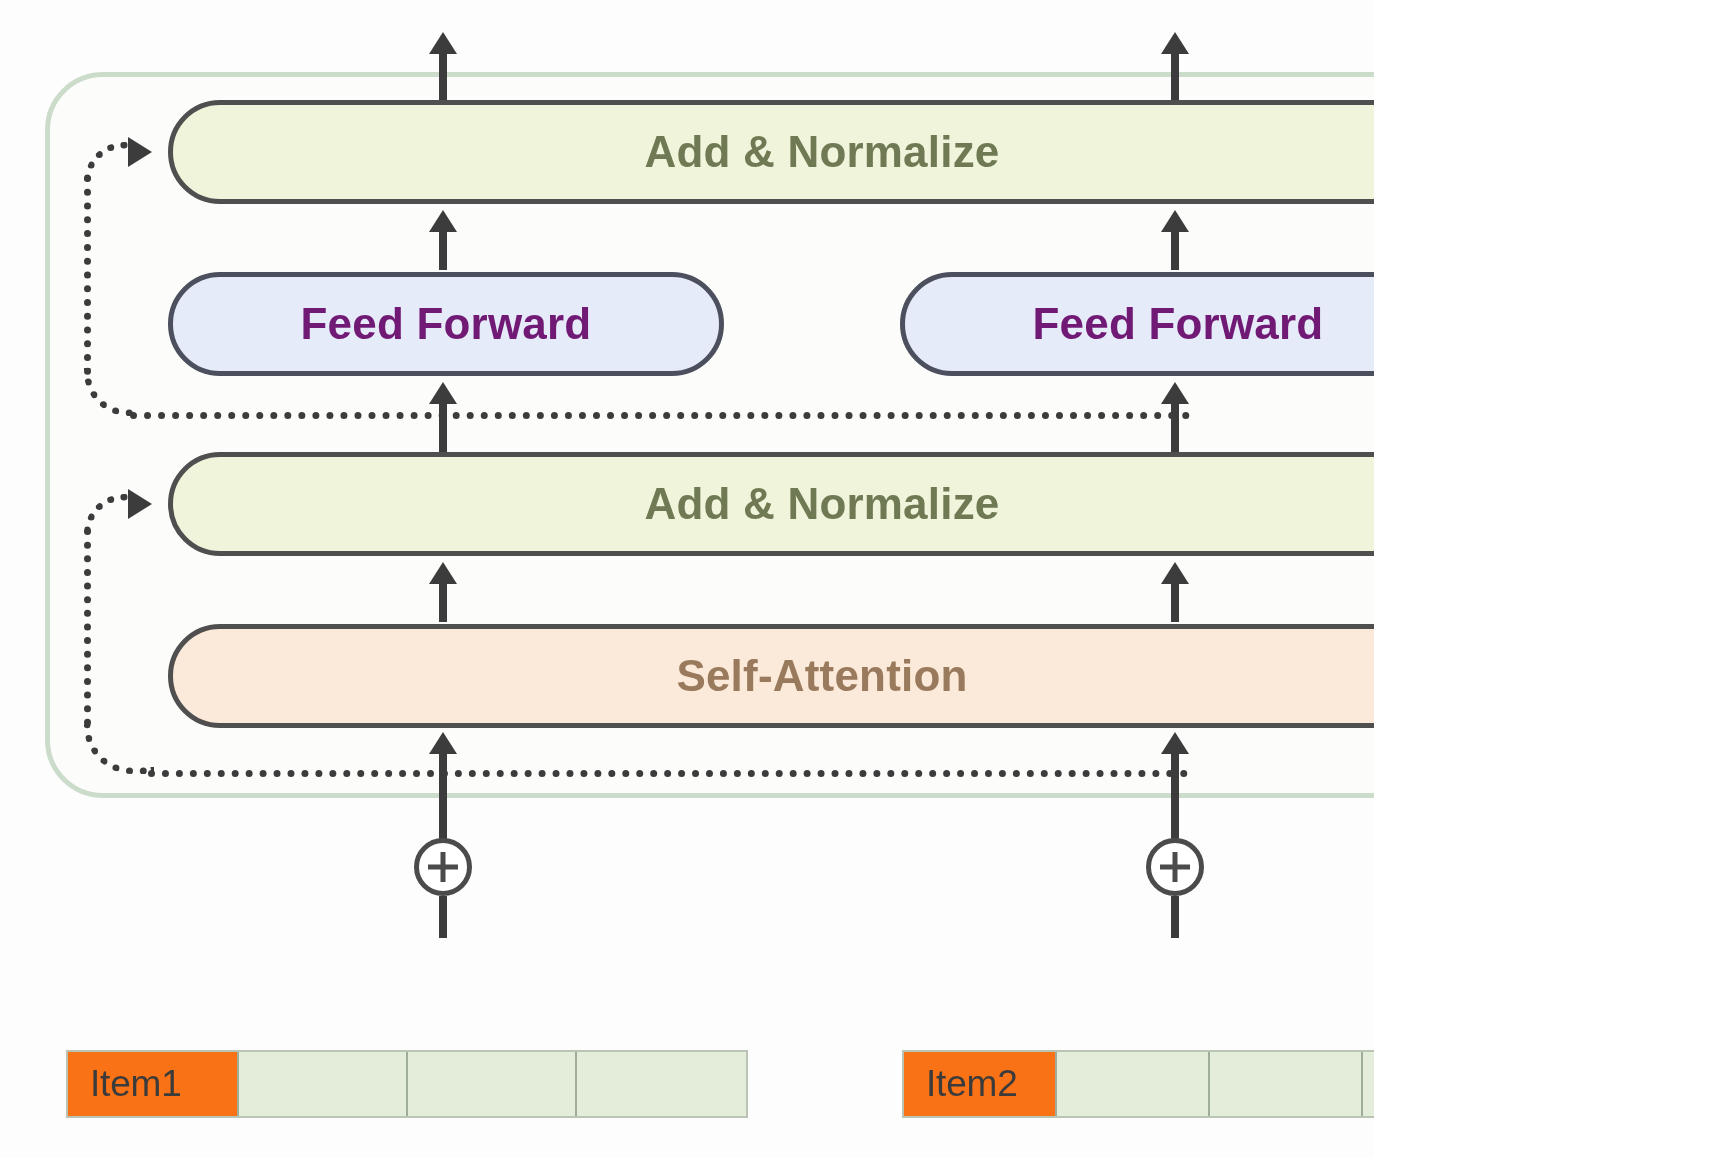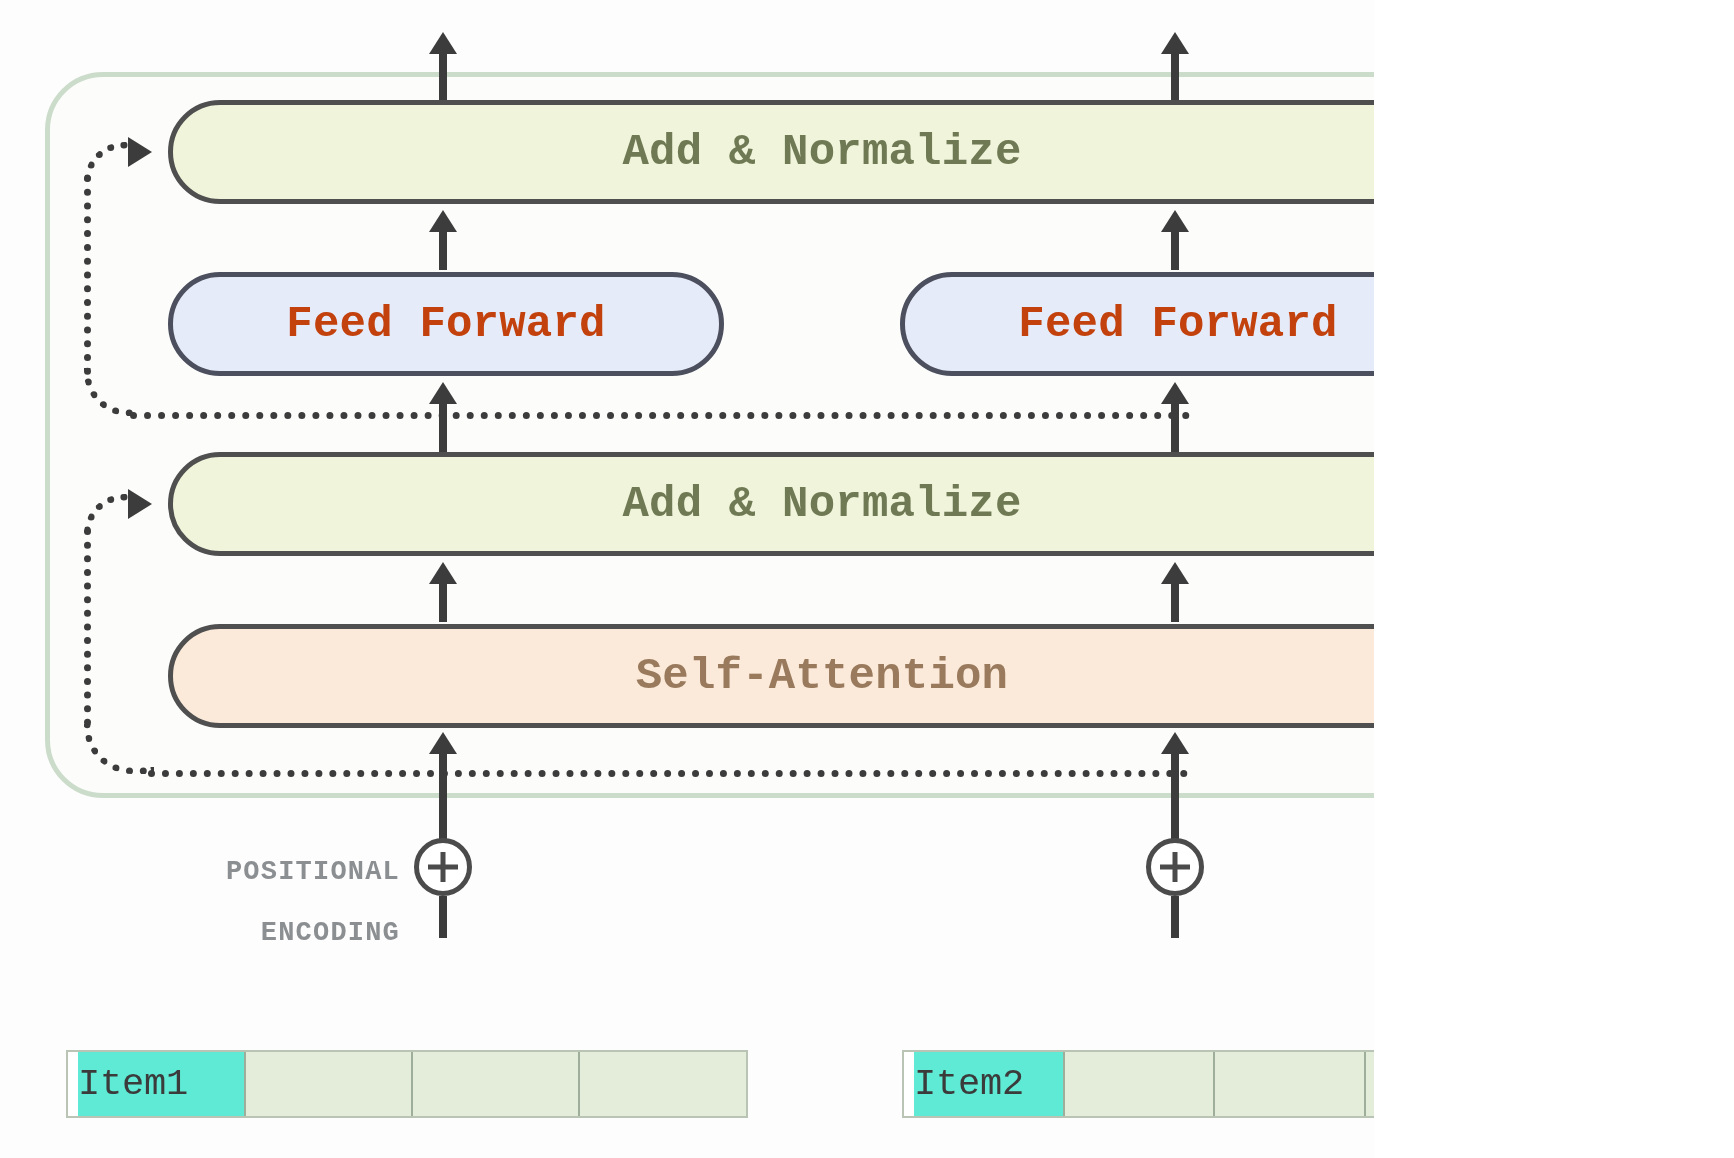--- a/index.html
+++ b/index.html
@@ -7,21 +7,20 @@
   body{
     font-family:"Liberation Sans","DejaVu Sans",sans-serif;
     -webkit-font-smoothing:antialiased;
   }
   #stage{
     position:relative;
     width:1374px;
     height:1158px;
     background:#fdfdfd;
     overflow:hidden;
-    font-family:Liberation Mono, monospace;
   }
 
   
   .encoder-shell{
     position:absolute;
     left:45px; top:72px;
     width:1480px; height:726px;
     border:5px solid #ccdccb;
     border-radius:58px;
     background:#fcfdfb;
@@ -50,21 +49,21 @@
     background:#eff4da;
     border-color:#4f4f4f;
   }
   .addnorm .lbl{ color:#6f7a54; }
 
   
   .ff{
     background:#e6ebfa;
     border-color:#4c4f5e;
   }
-  .ff .lbl{ color:#c2410c; }
+  .ff .lbl{ color:#701a75; }
 
   
   .selfattn{
     background:#fbead9;
     border-color:#4f4f4f;
     text-align:center;
   }
   .selfattn .lbl{ color:#9a7a5d; }
 
   
@@ -138,28 +137,28 @@
     box-sizing:border-box;
     background:#ffffff;
   }
   .embed-row .cell{
     border-right:2px solid #9fae9a;
     box-sizing:border-box;
     background:#e4edda;
   }
   .embed-row .cell:last-child{ border-right:none; }
   .embed-row .cell.name{
-    background:#5eead4;
+    background:#f97316;
     display:flex;
     align-items:center;
+    padding-left:22px;
     color:#3b3b3b;
     font-size:37px;
     font-weight:500;
     letter-spacing:-.2px;
-    margin-left:10px;
   }
 </style>
 </head>
 <body>
 
 <div id="stage">
 
   <div class="encoder-shell"></div>
 
   <div class="uparrow" style="left:439px; top:48px; height:58px;"></div>
@@ -212,24 +211,20 @@
               border-left:7px dotted #3c3c3c;border-bottom:7px dotted #3c3c3c;
               border-bottom-left-radius:48px;box-sizing:border-box;"></div>
   <div style="position:absolute;left:84px;top:494px;width:48px;height:40px;
               border-left:7px dotted #3c3c3c;border-top:7px dotted #3c3c3c;
               border-top-left-radius:40px;box-sizing:border-box;"></div>
   <div class="resid-head" style="left:128px; top:489px;"></div>
 
   <div class="uparrow" style="left:439px; top:748px; height:98px;"></div>
   <div class="uparrow" style="left:1171px; top:748px; height:98px;"></div>
 
-  <div class="pe-label" style="left:150px; top:826px; width:250px;">
-    <span>POSITIONAL</span><br>
-    <span>ENCODING</span>
-  </div>
 
   <div class="plus" style="left:414px; top:838px;"></div>
   <div class="plus" style="left:1146px; top:838px;"></div>
 
   <div style="position:absolute;left:439px;top:896px;width:8px;height:42px;background:#3c3c3c;"></div>
   <div style="position:absolute;left:1171px;top:896px;width:8px;height:42px;background:#3c3c3c;"></div>
 
   <div class="embed-row" style="left:66px; top:1050px; width:682px;">
     <div class="cell name" style="width:172px;">Item1</div>
     <div class="cell" style="width:170px;"></div>

